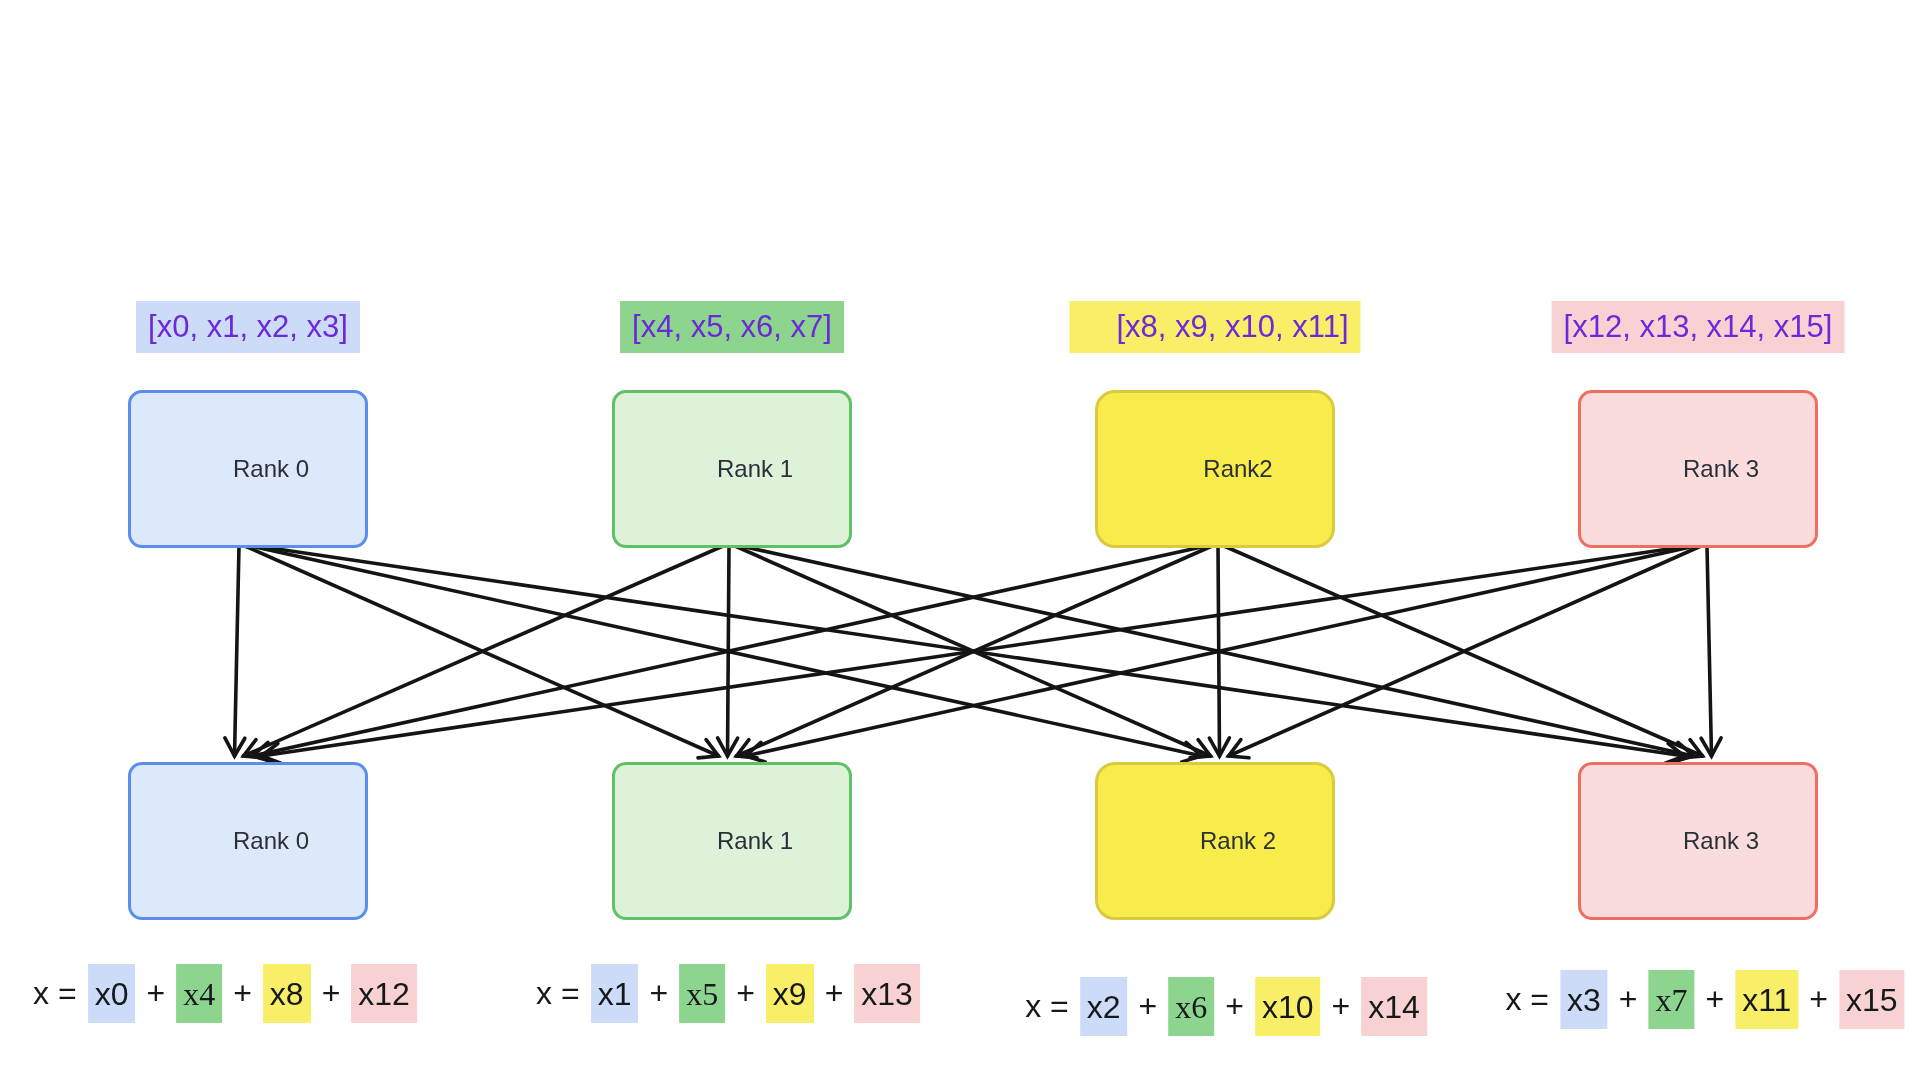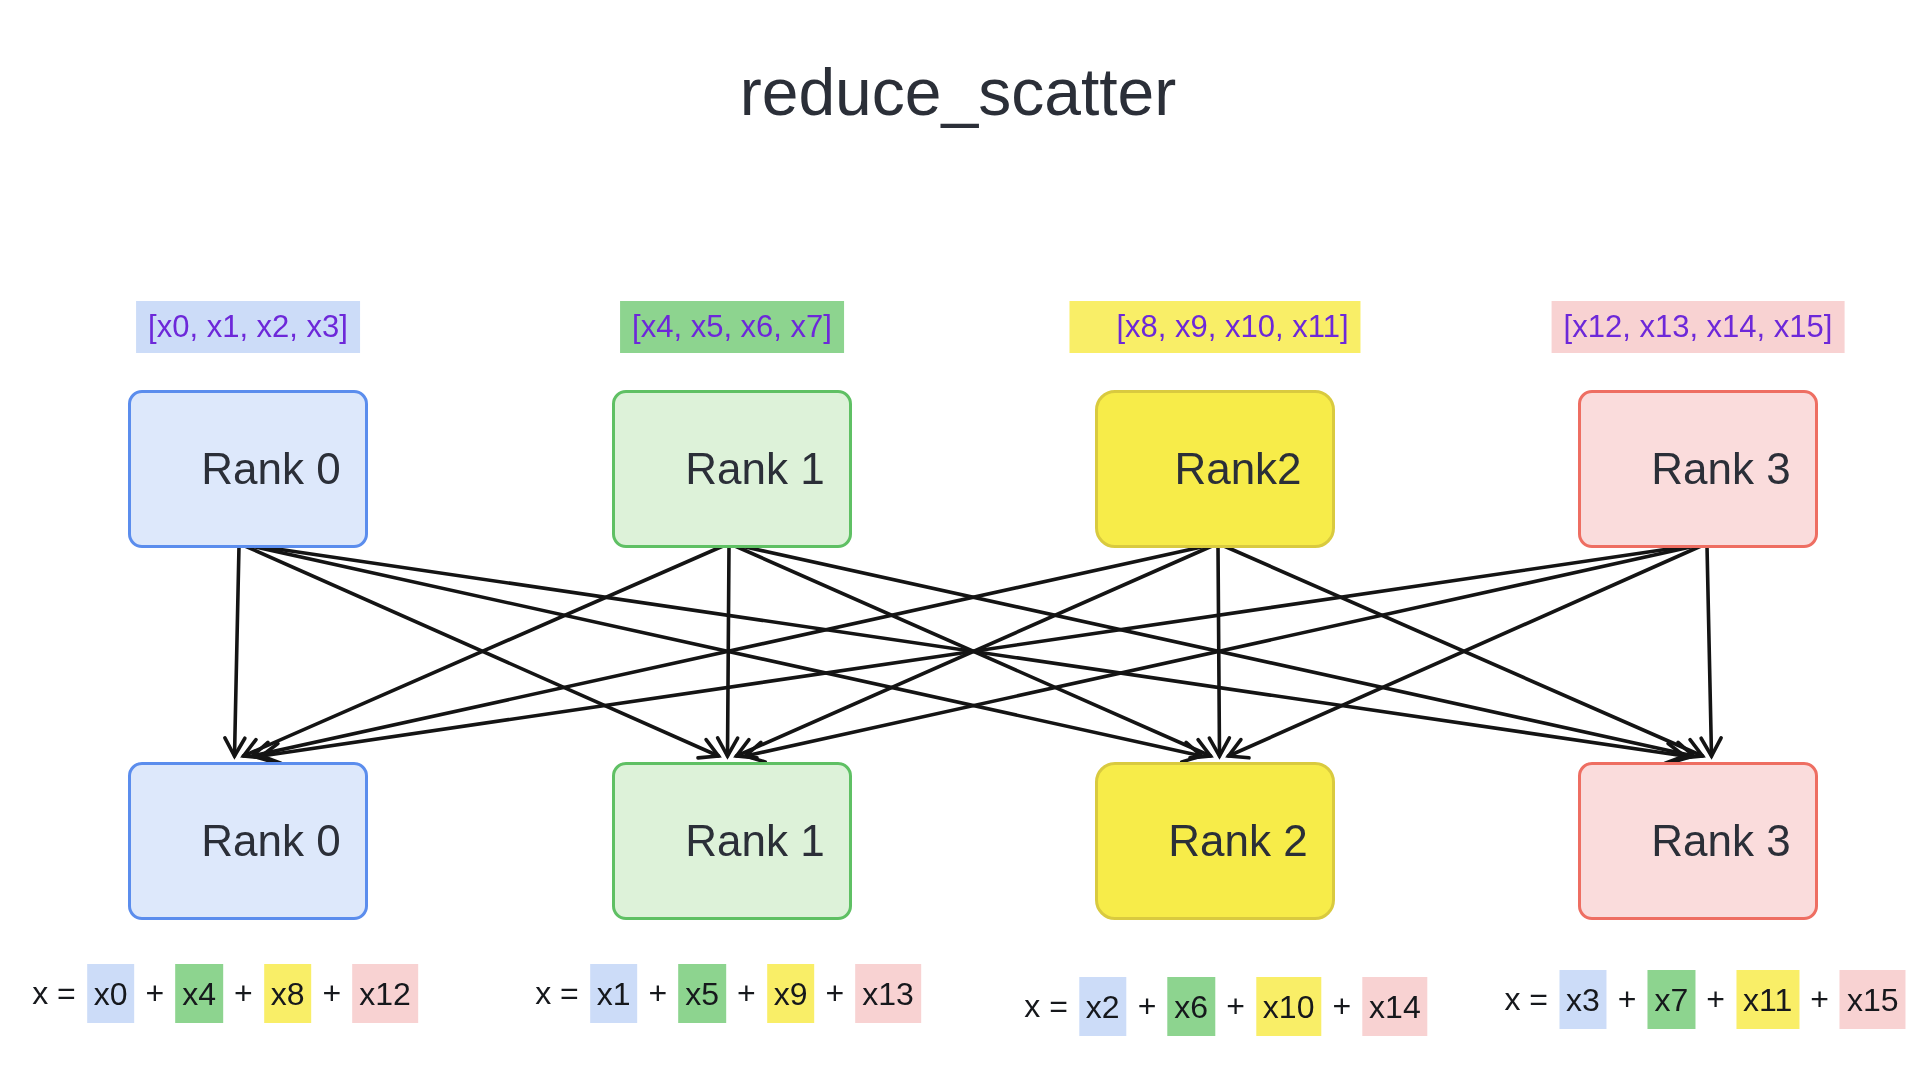--- a/index.html
+++ b/index.html
@@ -41,21 +41,21 @@
   .rank-box {
     position: absolute;
     width: 240px;
     height: 158px;
     border-radius: 14px;
     border: 3.5px solid #888;
     box-sizing: border-box;
     display: flex;
     align-items: center;
     justify-content: center;
-    font-size: 44px;
+    font-size: 24px;
     color: #2b2f38;
     z-index: 2;
     padding-left: 46px;
   }
   .rank-box.v-blue   { background: var(--blue-fill);   border-color: var(--blue-border); }
   .rank-box.v-green  { background: var(--green-fill);  border-color: var(--green-border); align-items: center; }
   .rank-box.v-yellow { background: var(--yellow-fill); border-color: var(--yellow-border); border-radius: 20px; }
   .rank-box.v-red    { background: var(--red-fill);    border-color: var(--red-border); }
 
   .data-label {
@@ -79,42 +79,41 @@
     align-items: center;
     font-size: 32px;
     color: #16181c;
     white-space: nowrap;
     z-index: 2;
   }
   .formula .lhs { margin-right: 11px; }
   .formula .op  { margin: 0 11px; }
   .formula .term { padding: 12px 7px 10px 7px; }
   .term.hl-blue   { background: var(--blue-highlight); }
-  .term.hl-green  { background: var(--green-highlight); }
+  .term.hl-green  { background: var(--green-highlight); font-family: Liberation Serif, serif; }
   .term.hl-yellow { background: var(--yellow-highlight); }
   .term.hl-red    { background: var(--red-highlight); }
 
   .watermark {
     position: absolute;
     left: 1512px;
     top: 944px;
     font-size: 47px;
     letter-spacing: 3px;
     color: var(--watermark_text, #9e9e9e);
     opacity: 0.72;
     text-shadow: 2px 2px 0 #ffffff, -2px -2px 0 #ffffff, 2px -2px 0 #ffffff, -2px 2px 0 #ffffff;
     white-space: nowrap;
     z-index: 5;
   }
 </style>
 </head>
 <body>
 
 <div class="canvas">
-  <div class="title">reduce_scatter</div>
 
   <svg class="arrows">
     <defs>
       <marker id="ah" viewBox="0 0 28 28" refX="24" refY="14" markerWidth="28" markerHeight="28" orient="auto" markerUnits="userSpaceOnUse">
         <path d="M6,4 L24,14 L6,24" fill="none" stroke-width="3.6" stroke-linecap="round" stroke-linejoin="miter"></path>
       </marker>
     </defs>
     <g id="edge-group">
         <line x1="239" y1="546" x2="234.5" y2="756" marker-end="url(#ah)"></line>
         <line x1="245" y1="546" x2="718.5" y2="756" marker-end="url(#ah)"></line>

